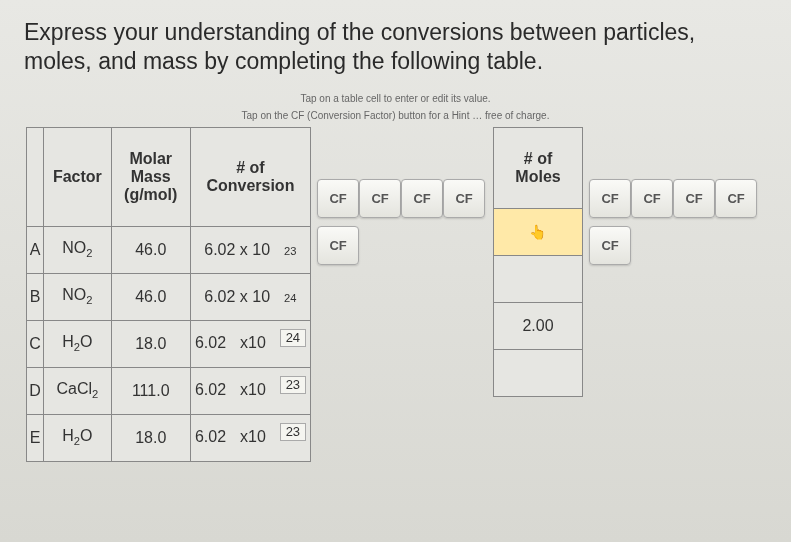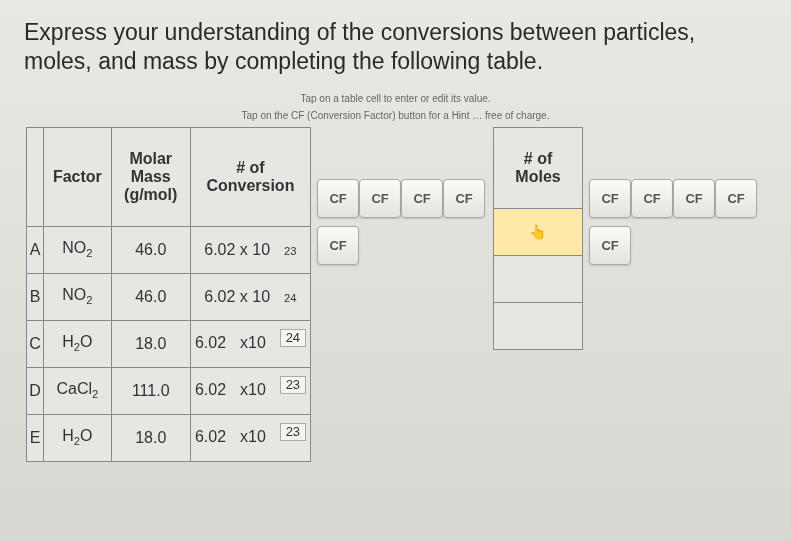--- a/index.html
+++ b/index.html
@@ -204,20 +204,23 @@
       </tr>
     </thead>
     <tbody id="moles-body">
         <tr class="data-row">
           <td class="moles-col active-cell"><span class="cursor-icon">👆</span></td>
         </tr>
         <tr class="data-row">
           <td class="moles-col"></td>
         </tr>
         <tr class="data-row">
+          <td class="moles-col">2.00</td>
+        </tr>
+        <tr class="data-row">
           <td class="moles-col"></td>
         </tr>
       </tbody>
   </table>
 
   <div class="cf-col">
     <div class="cf-spacer"></div>
     <div id="cf-col-2"><button class="cf-btn">CF</button><button class="cf-btn">CF</button><button class="cf-btn">CF</button><button class="cf-btn">CF</button><button class="cf-btn">CF</button></div>
   </div>
 

